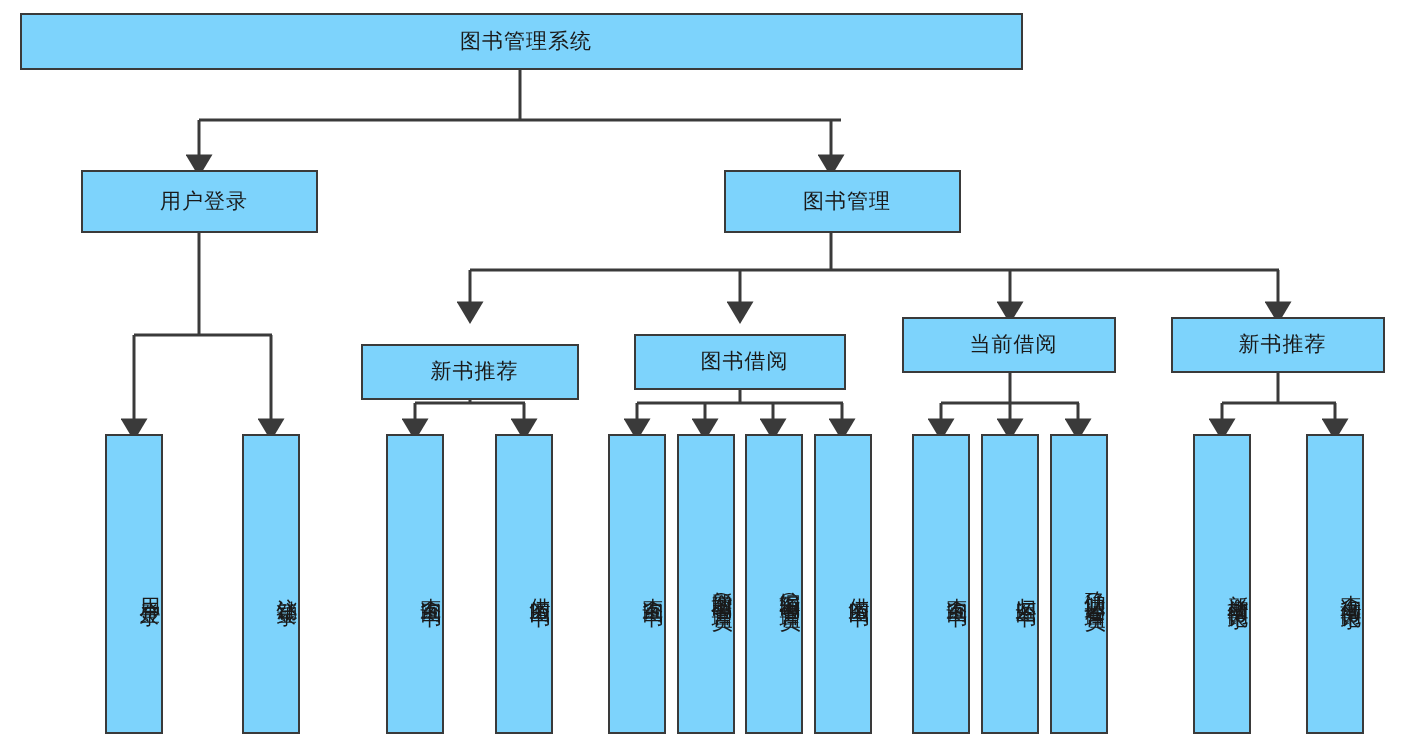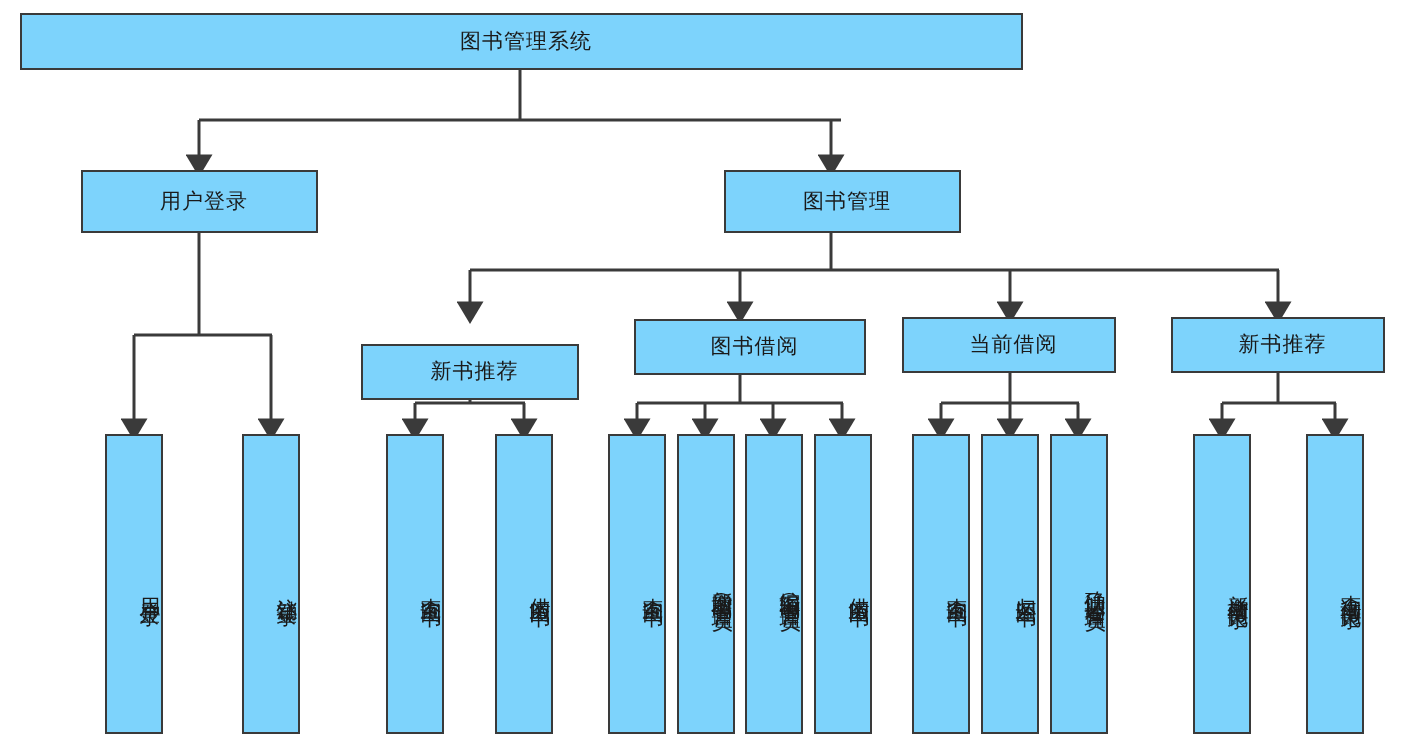--- a/index.html
+++ b/index.html
@@ -135,21 +135,21 @@
   <div class="node horiz" style="left:81px; top:170px; width:237px; height:63px;">
     <span class="txt">用户登录</span>
   </div>
   <div class="node horiz" style="left:724px; top:170px; width:237px; height:63px;">
     <span class="txt">图书管理</span>
   </div>
 
   <div class="node horiz" style="left:361px; top:317px; width:218px; height:56px;margin-top:27px;">
     <span class="txt">新书推荐</span>
   </div>
-  <div class="node horiz" style="left:634px; top:319px; width:232px; height:56px;">
+  <div class="node horiz" style="left:634px; top:334px; width:212px; height:56px;">
     <span class="txt">图书借阅</span>
   </div>
   <div class="node horiz" style="left:902px; top:317px; width:214px; height:56px;">
     <span class="txt">当前借阅</span>
   </div>
   <div class="node horiz" style="left:1171px; top:317px; width:214px; height:56px;">
     <span class="txt">新书推荐</span>
   </div>
 
   <div class="node vert" style="left:105px; top:434px; width:58px; height:300px;">

